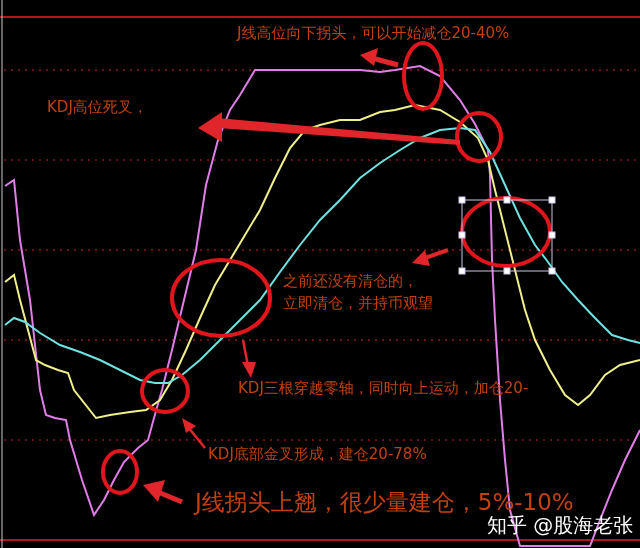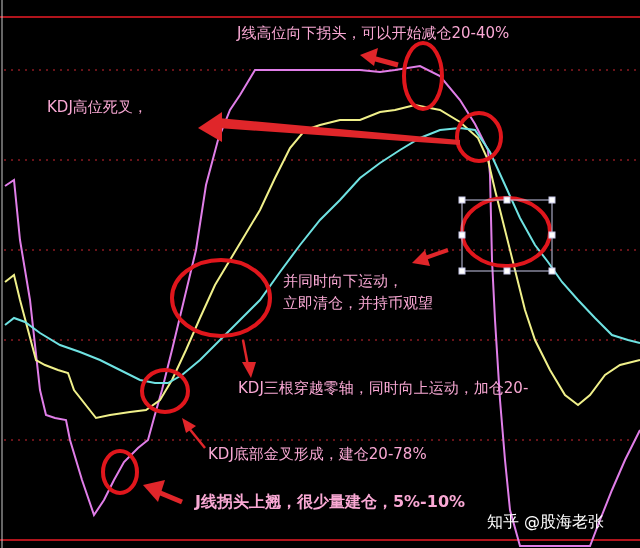--- a/index.html
+++ b/index.html
@@ -1,20 +1,20 @@
 <!DOCTYPE html>
 <html><head>
   <meta charset="utf-8">
   <style>
     html, body { margin: 0; padding: 0; background: #000; }
     body { width: 640px; height: 548px; overflow: hidden; position: relative; font-family: "DejaVu Sans", sans-serif; }
     #chart { position: absolute; left: 0; top: 0; width: 640px; height: 548px; }
-    .anno { position: absolute; color: #f9a8d4; font-size: 15px; line-height: 22px; white-space: nowrap; }
-    .anno.big { font-size: 16px; line-height: 24px; font-weight: bold; }
-    .watermark { position: absolute; color: #ffffff; font-size: 16px; white-space: nowrap; }
+    .anno { position: absolute; color: #c2410c; font-size: 15px; line-height: 22px; white-space: nowrap; }
+    .anno.big { font-size: 23px; line-height: 24px; }
+    .watermark { position: absolute; color: #ffffff; font-size: 20px; white-space: nowrap; }
   </style>
 </head>
 <body>
 
 <svg id="chart" viewBox="0 0 640 548" xmlns="http://www.w3.org/2000/svg">
 
   <line x1="0" y1="17" x2="640" y2="17" stroke="#b0141c" stroke-width="2"></line>
   <line x1="0" y1="540" x2="640" y2="540" stroke="#b0141c" stroke-width="2"></line>
   <line x1="2" y1="0" x2="2" y2="548" stroke="#cccccc" stroke-width="1"></line>
 
@@ -87,21 +87,21 @@
   </g>
 </svg>
 
 <div class="anno" style="left:237px; top:22px;">J线高位向下拐头，可以开始减仓20-40%</div>
 
 <div class="anno" style="left:47px; top:96px;">
   <div>KDJ高位死叉，</div>
 </div>
 
 <div class="anno" style="left:283px; top:270px;">
-  <div>并同时向下运动，</div>
+  <div>之前还没有清仓的，</div>
   <div>立即清仓，并持币观望</div>
 </div>
 
 <div class="anno" style="left:238px; top:377px;text-align:right;">
   <div>KDJ三根穿越零轴，同时向上运动，加仓20-</div>
 </div>
 
 <div class="anno" style="left:208px; top:443px;">KDJ底部金叉形成，建仓20-78%</div>
 
 <div class="anno big" style="left:195px; top:490px;">J线拐头上翘，很少量建仓，5%-10%</div>

